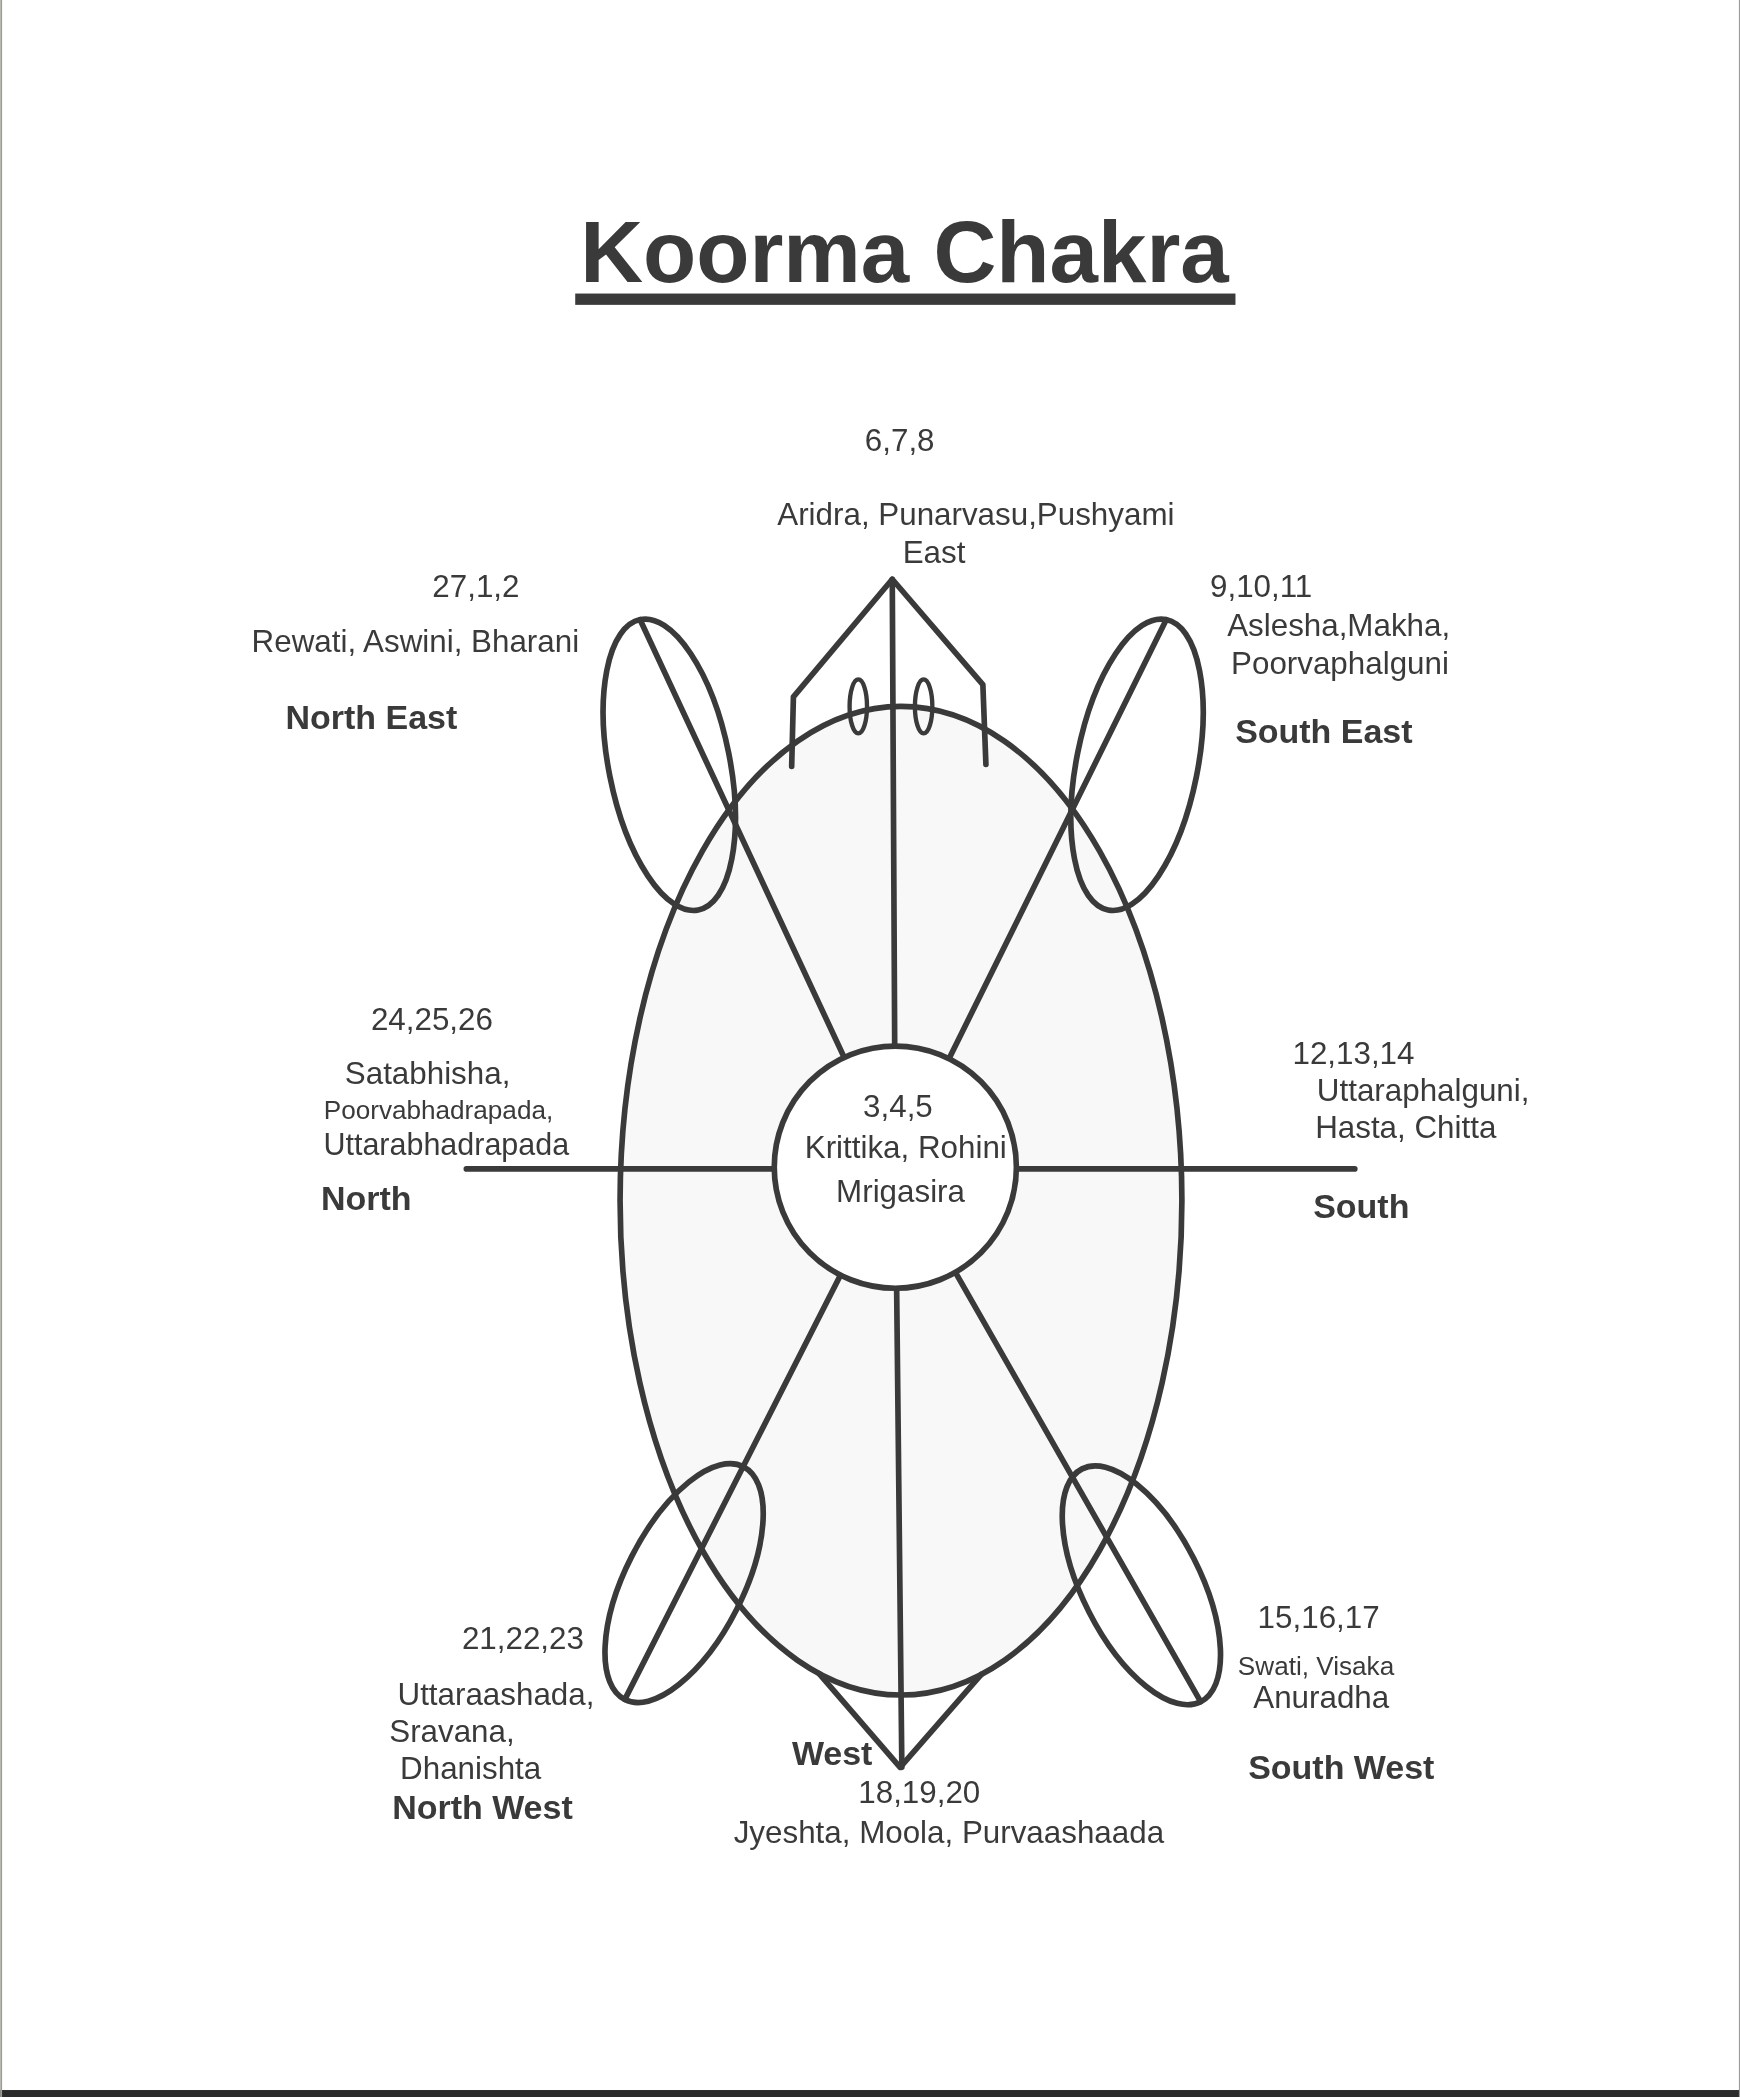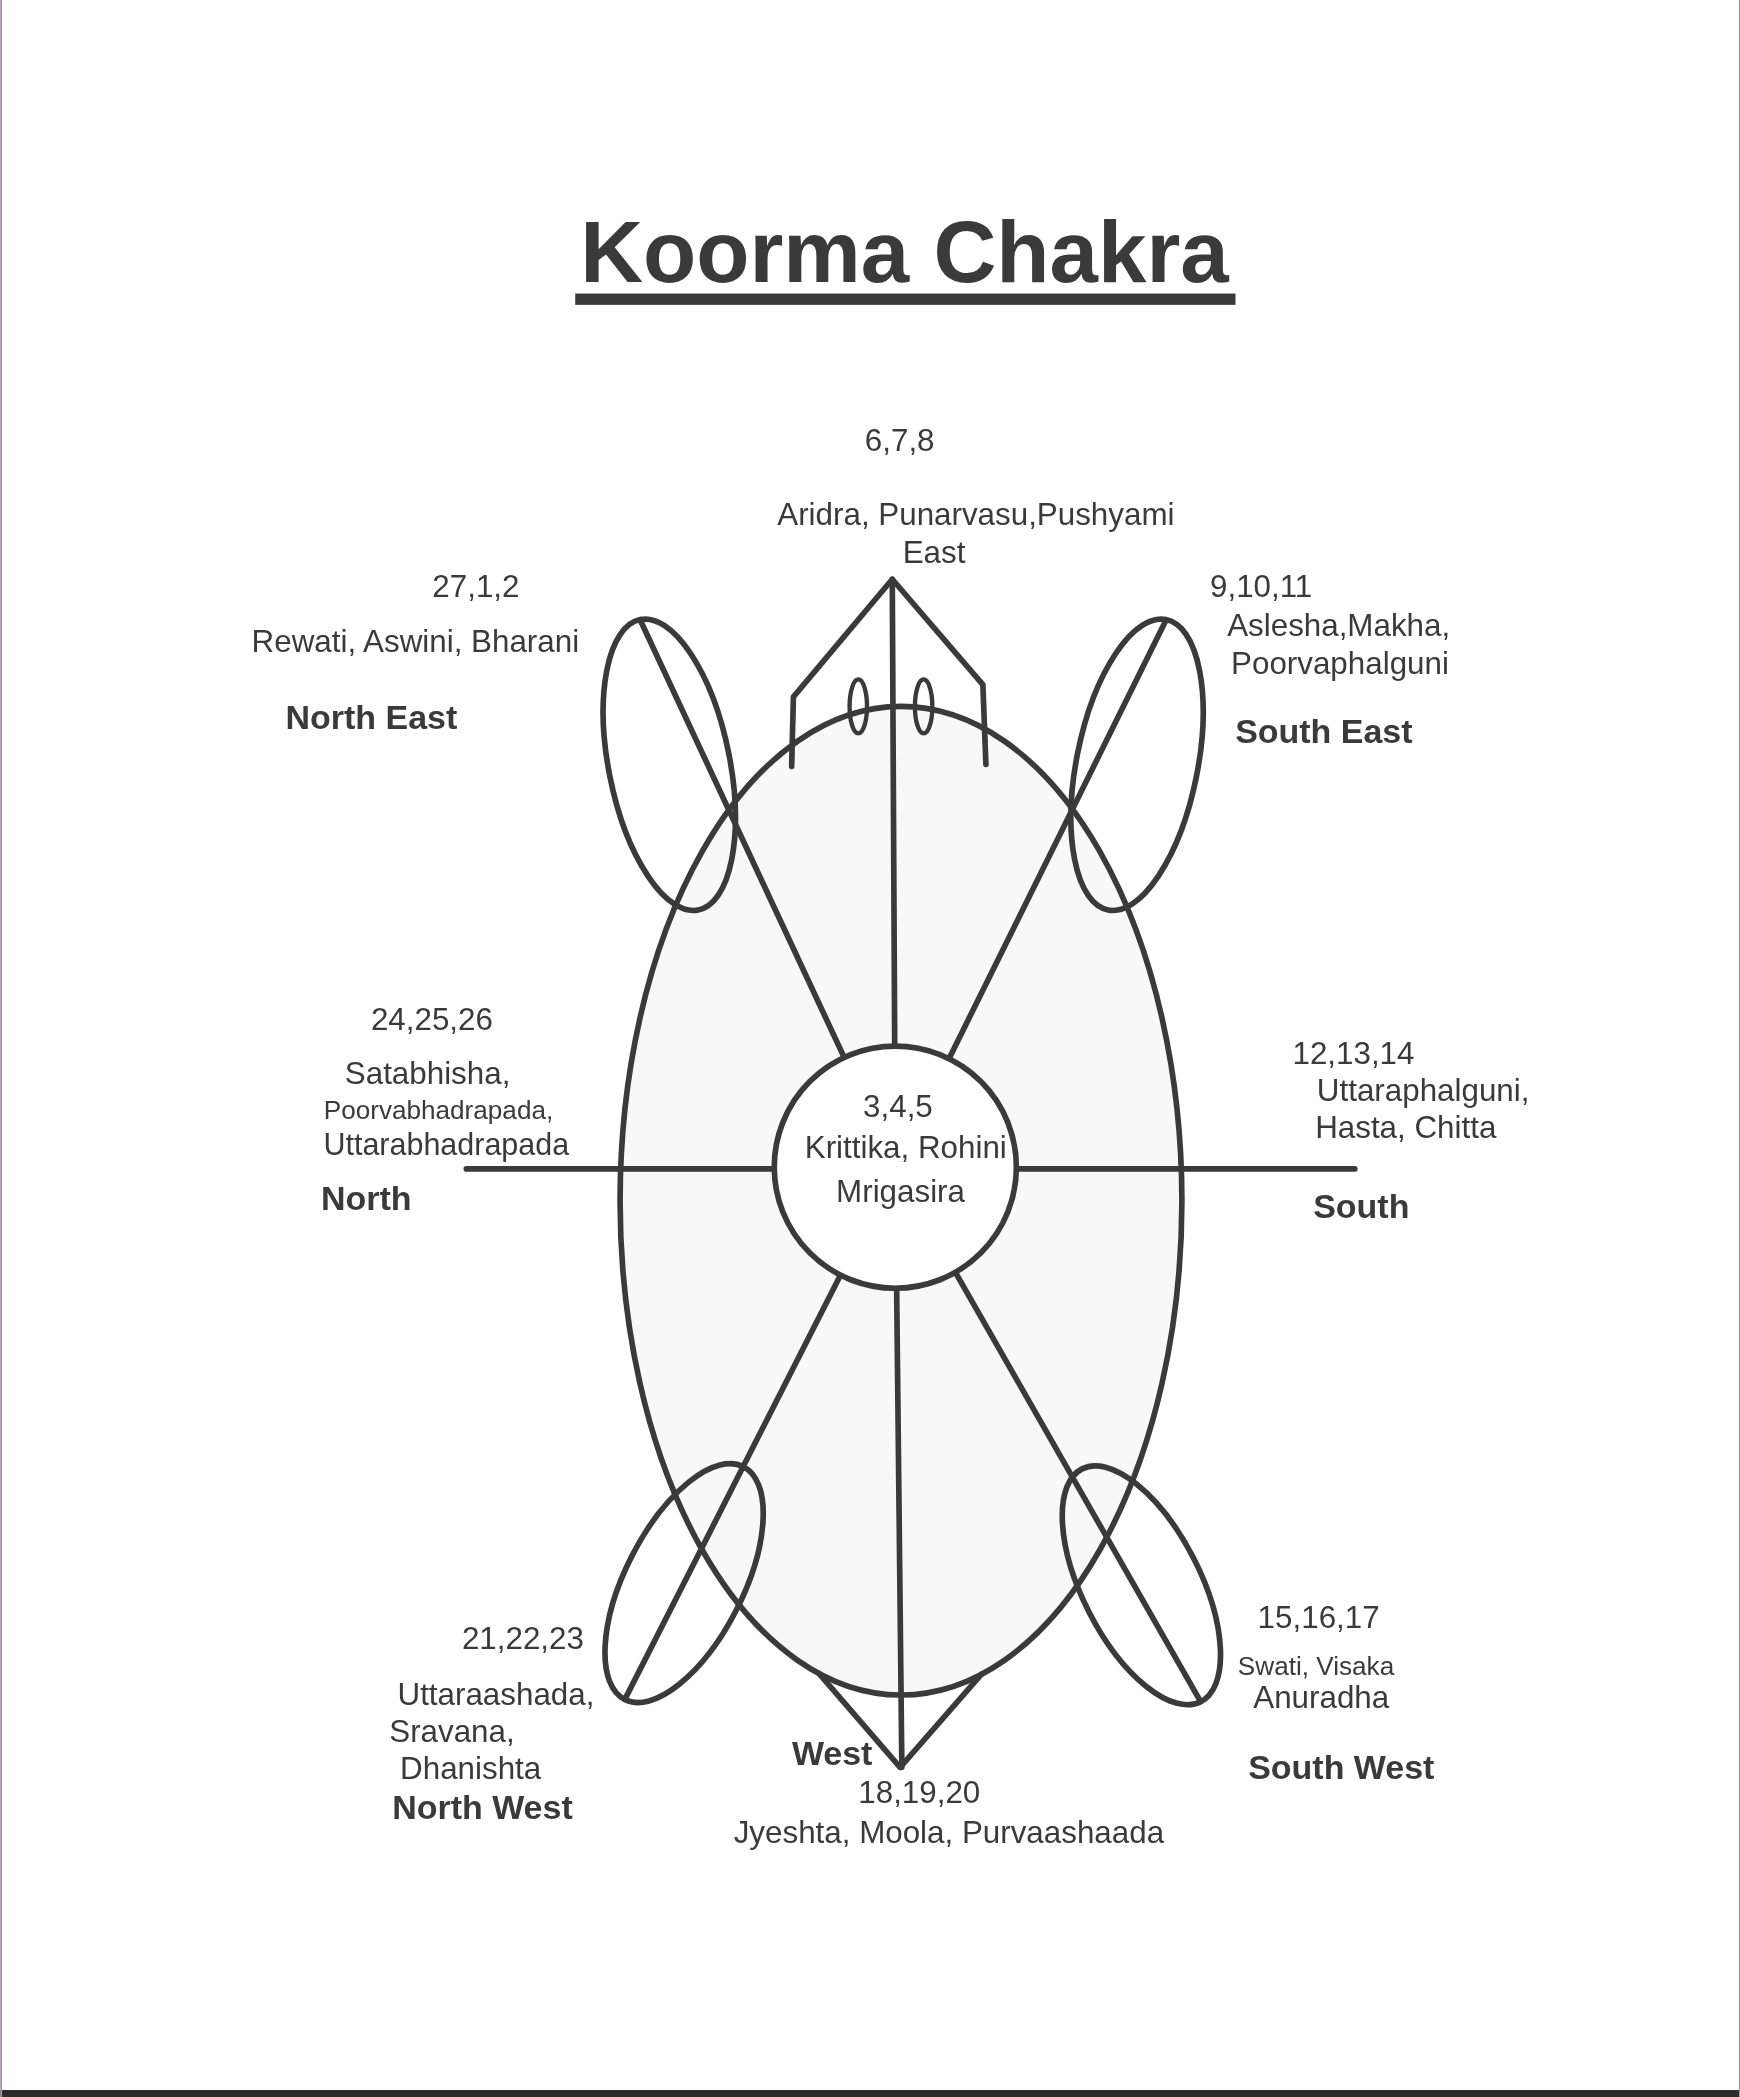--- a/index.html
+++ b/index.html
@@ -5,21 +5,21 @@
   html, body {
     margin: 0;
     padding: 0;
     background: #ffffff;
     font-family: "Liberation Sans", sans-serif;
   }
   .page {
     position: relative;
     width: 1741px;
     height: 2097px;
-    background: #d946ef;
+    background: #fde047;
     overflow: hidden;
   }
   svg { display: block; }
   text {
     fill: #3a3a3a;
     font-family: "Liberation Sans", sans-serif;
   }
   .t-num, .t-nak { font-size: 72px; }
   .t-small { font-size: 60px; }
   .t-mid { font-size: 70px; }

